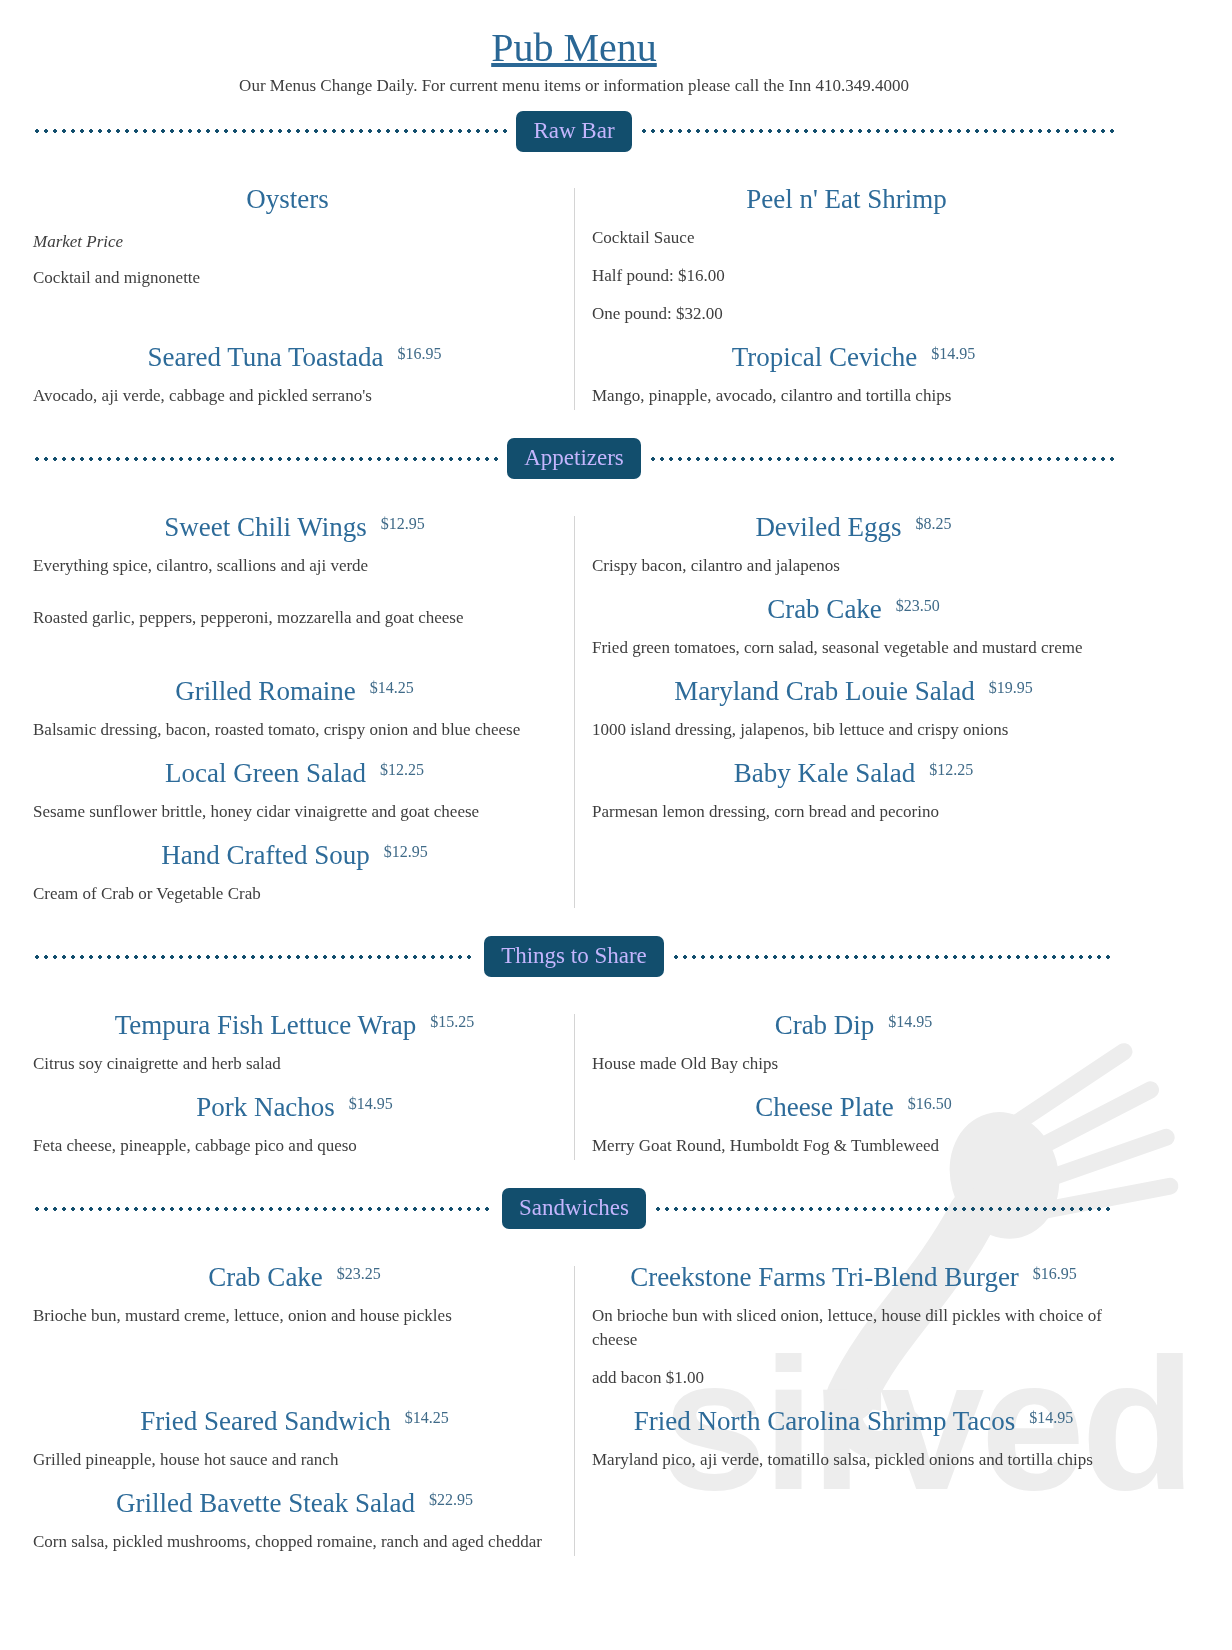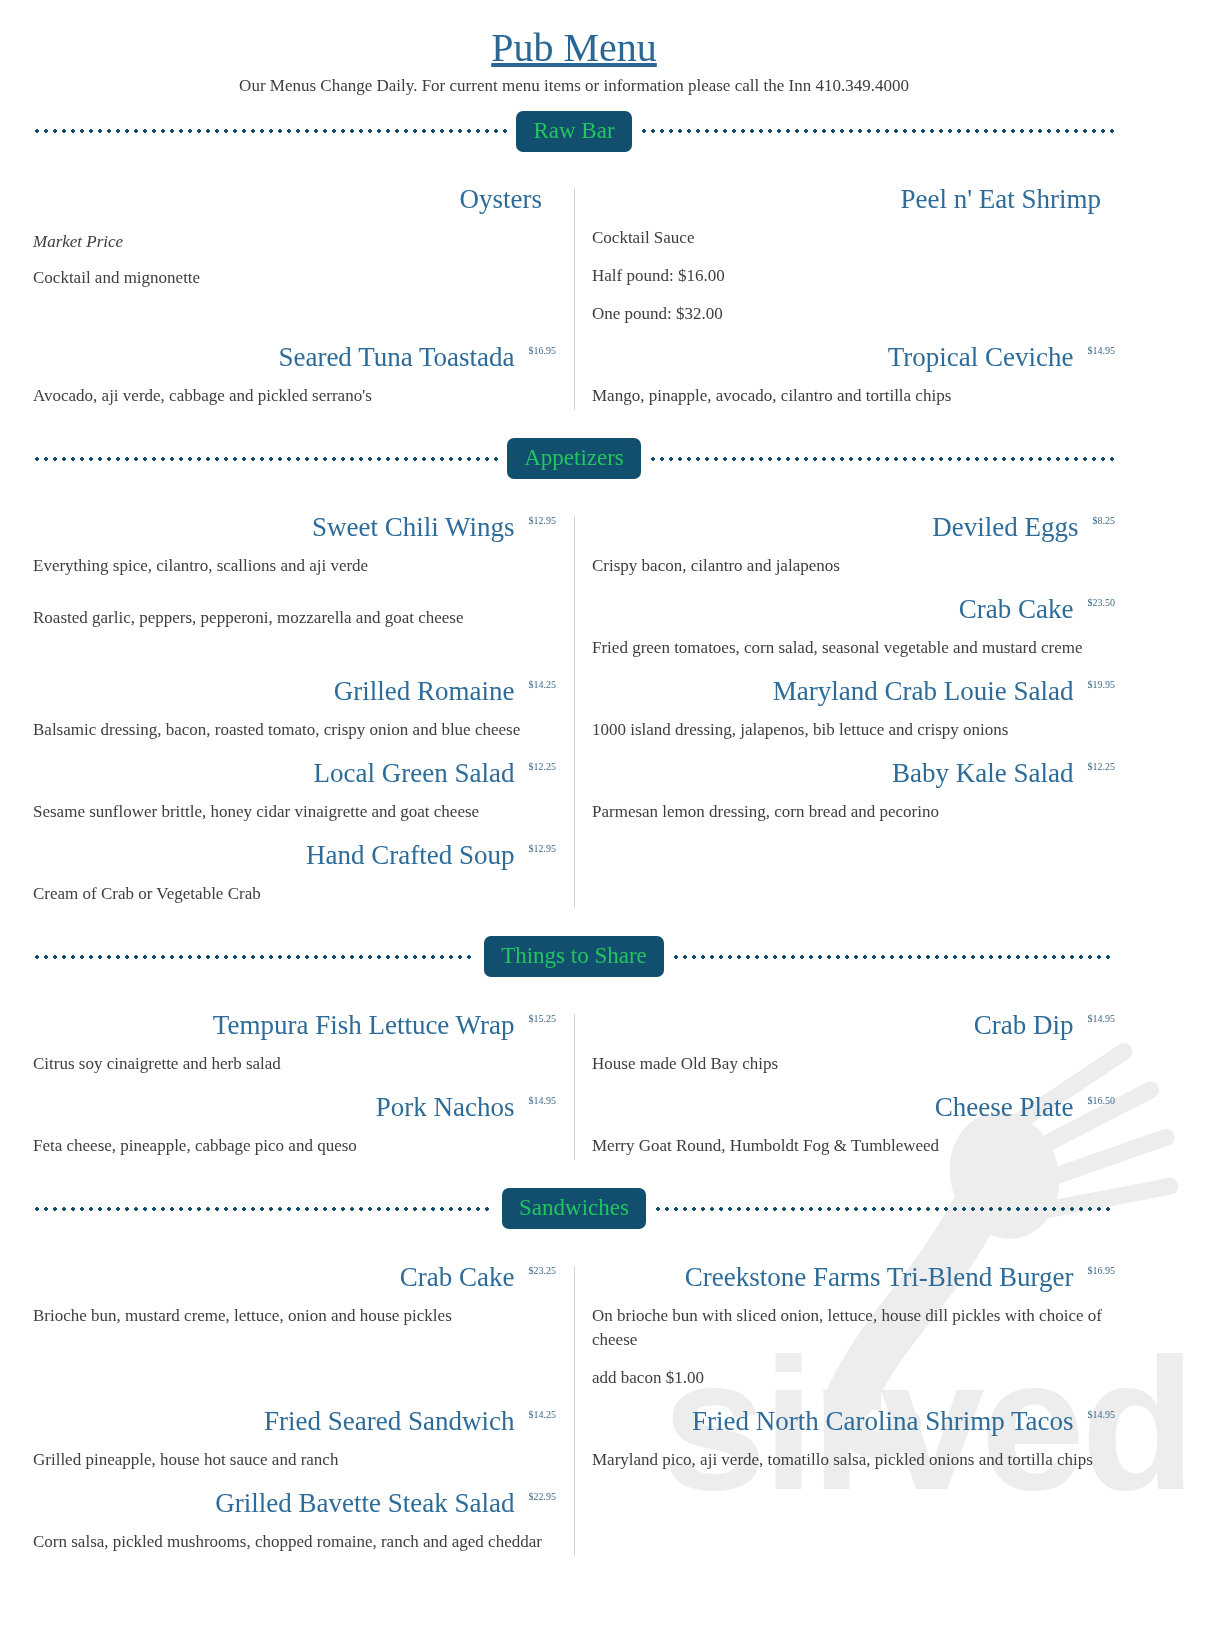--- a/index.html
+++ b/index.html
@@ -58,21 +58,21 @@
   }
   .dots {
     flex: 1;
     height: 6px;
     background-image: radial-gradient(circle 2.1px at 4px 50%, #124e6d 98%, transparent 100%);
     background-size: 9px 6px;
     background-repeat: repeat-x;
   }
   .pill {
     background: #124e6d;
-    color: #22c55e;
+    color: #c4b5fd;
     font-size: 23px;
     line-height: 1;
     padding: 8px 17px 10px 17px;
     border-radius: 7px;
     margin: 0 8px;
     white-space: nowrap;
   }
   .section-body {
     position: relative;
     display: grid;
@@ -85,32 +85,32 @@
     position: absolute;
     left: 50%;
     top: 4px;
     bottom: 14px;
     width: 1px;
     background: #d4d4d4;
   }
   .item { margin-bottom: 16px; }
   .item-head {
     display: flex;
-    justify-content: flex-end;
+    justify-content: center;
     align-items: flex-start;
   }
   .item-name {
     margin: 0;
     font-size: 27px;
     font-weight: 400;
     color: #2d6b99;
     line-height: 1.12;
   }
   .price {
-    font-size: 10px;
+    font-size: 16px;
     color: #3f6a88;
     padding-top: 3px;
     margin-left: 14px;
     white-space: nowrap;
   }
   .desc {
     margin: 12px 0 0 0;
     font-size: 17px;
     color: #3e3e3e;
     line-height: 1.4;

